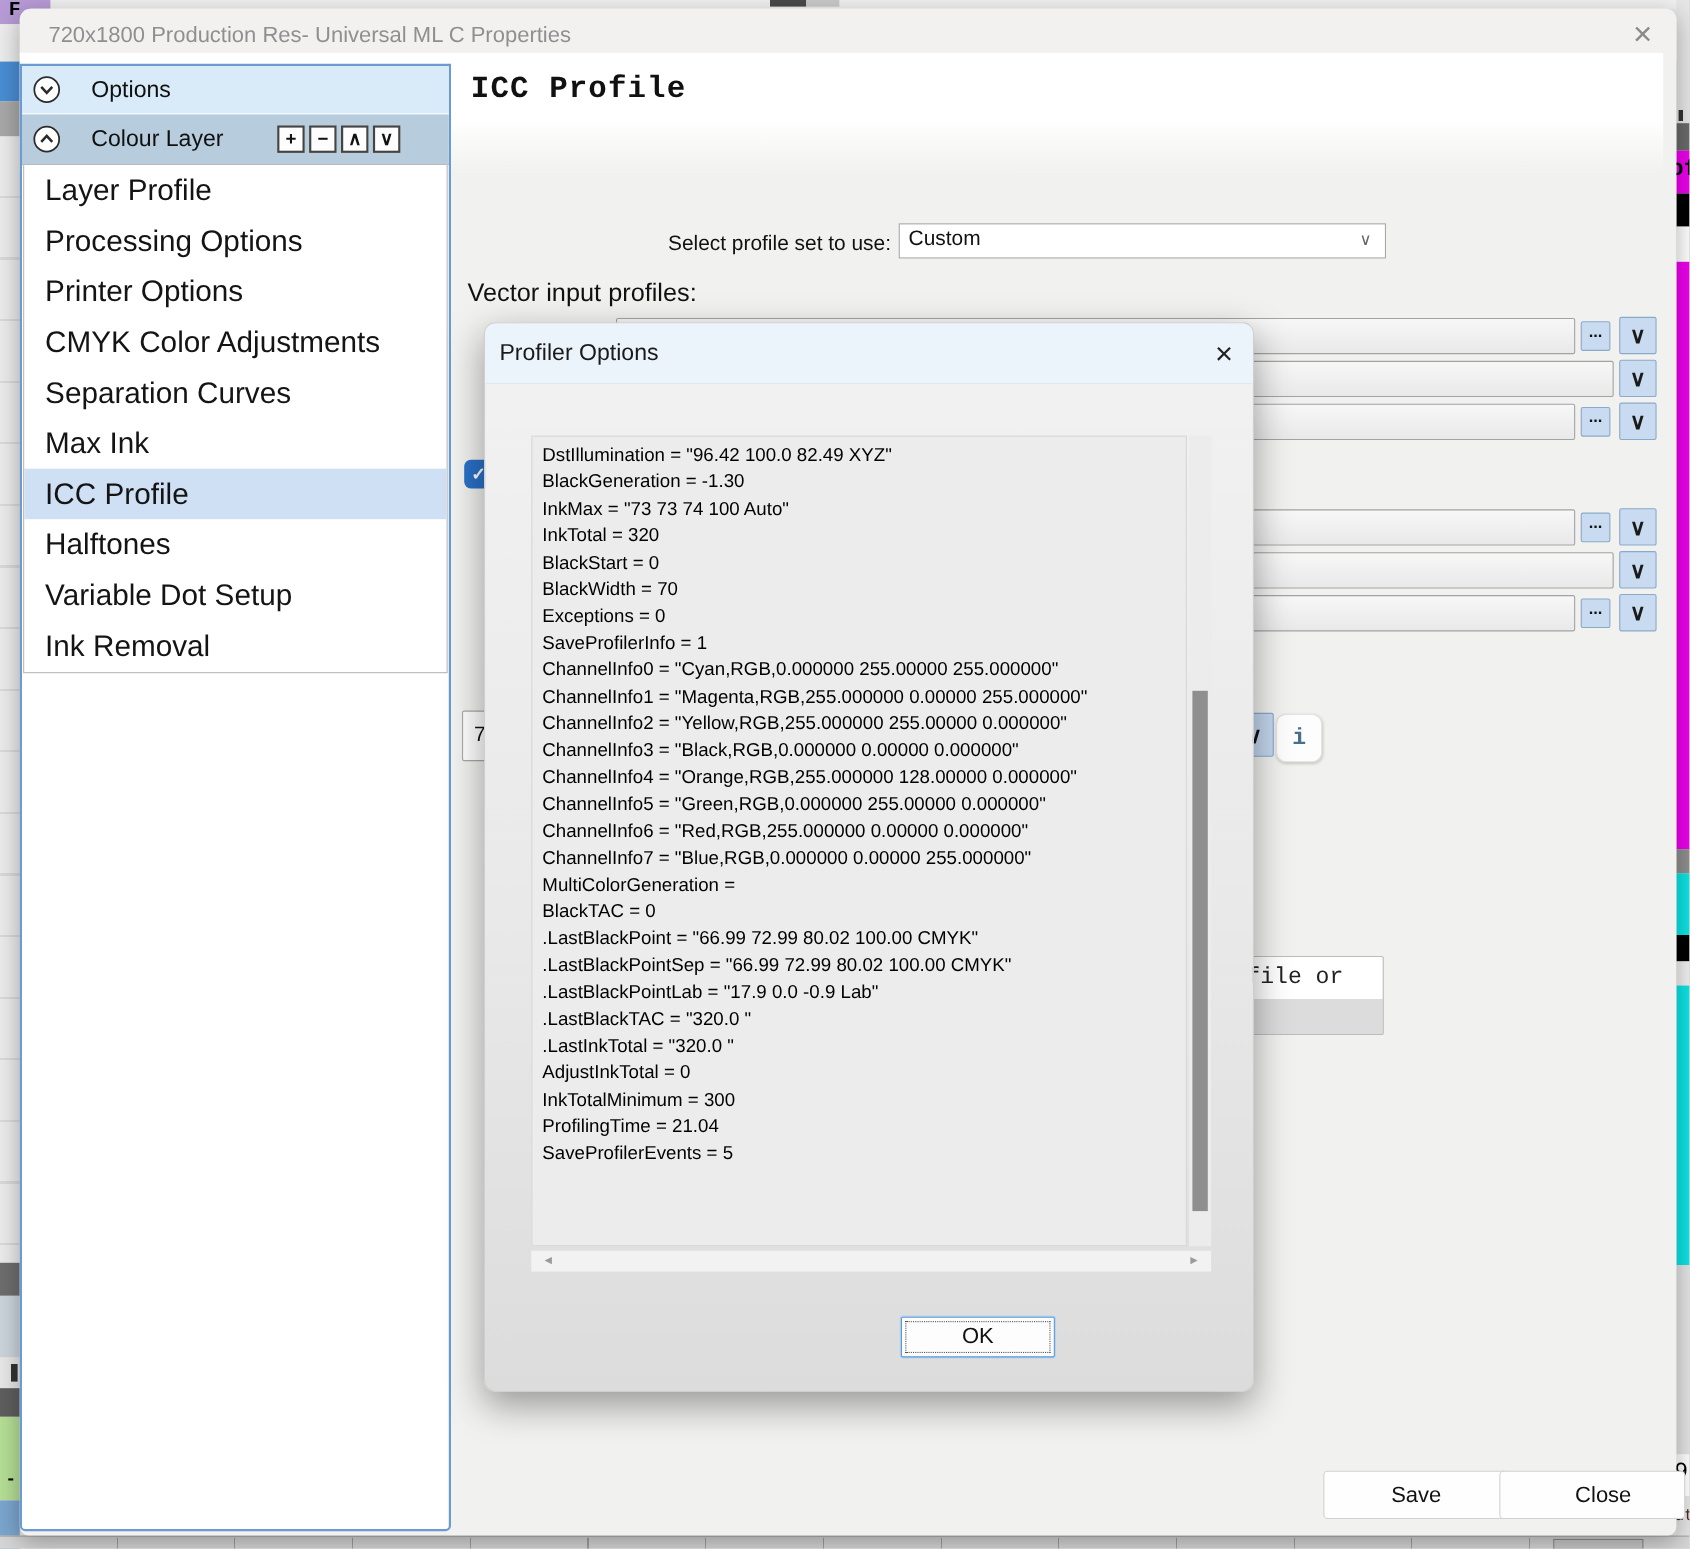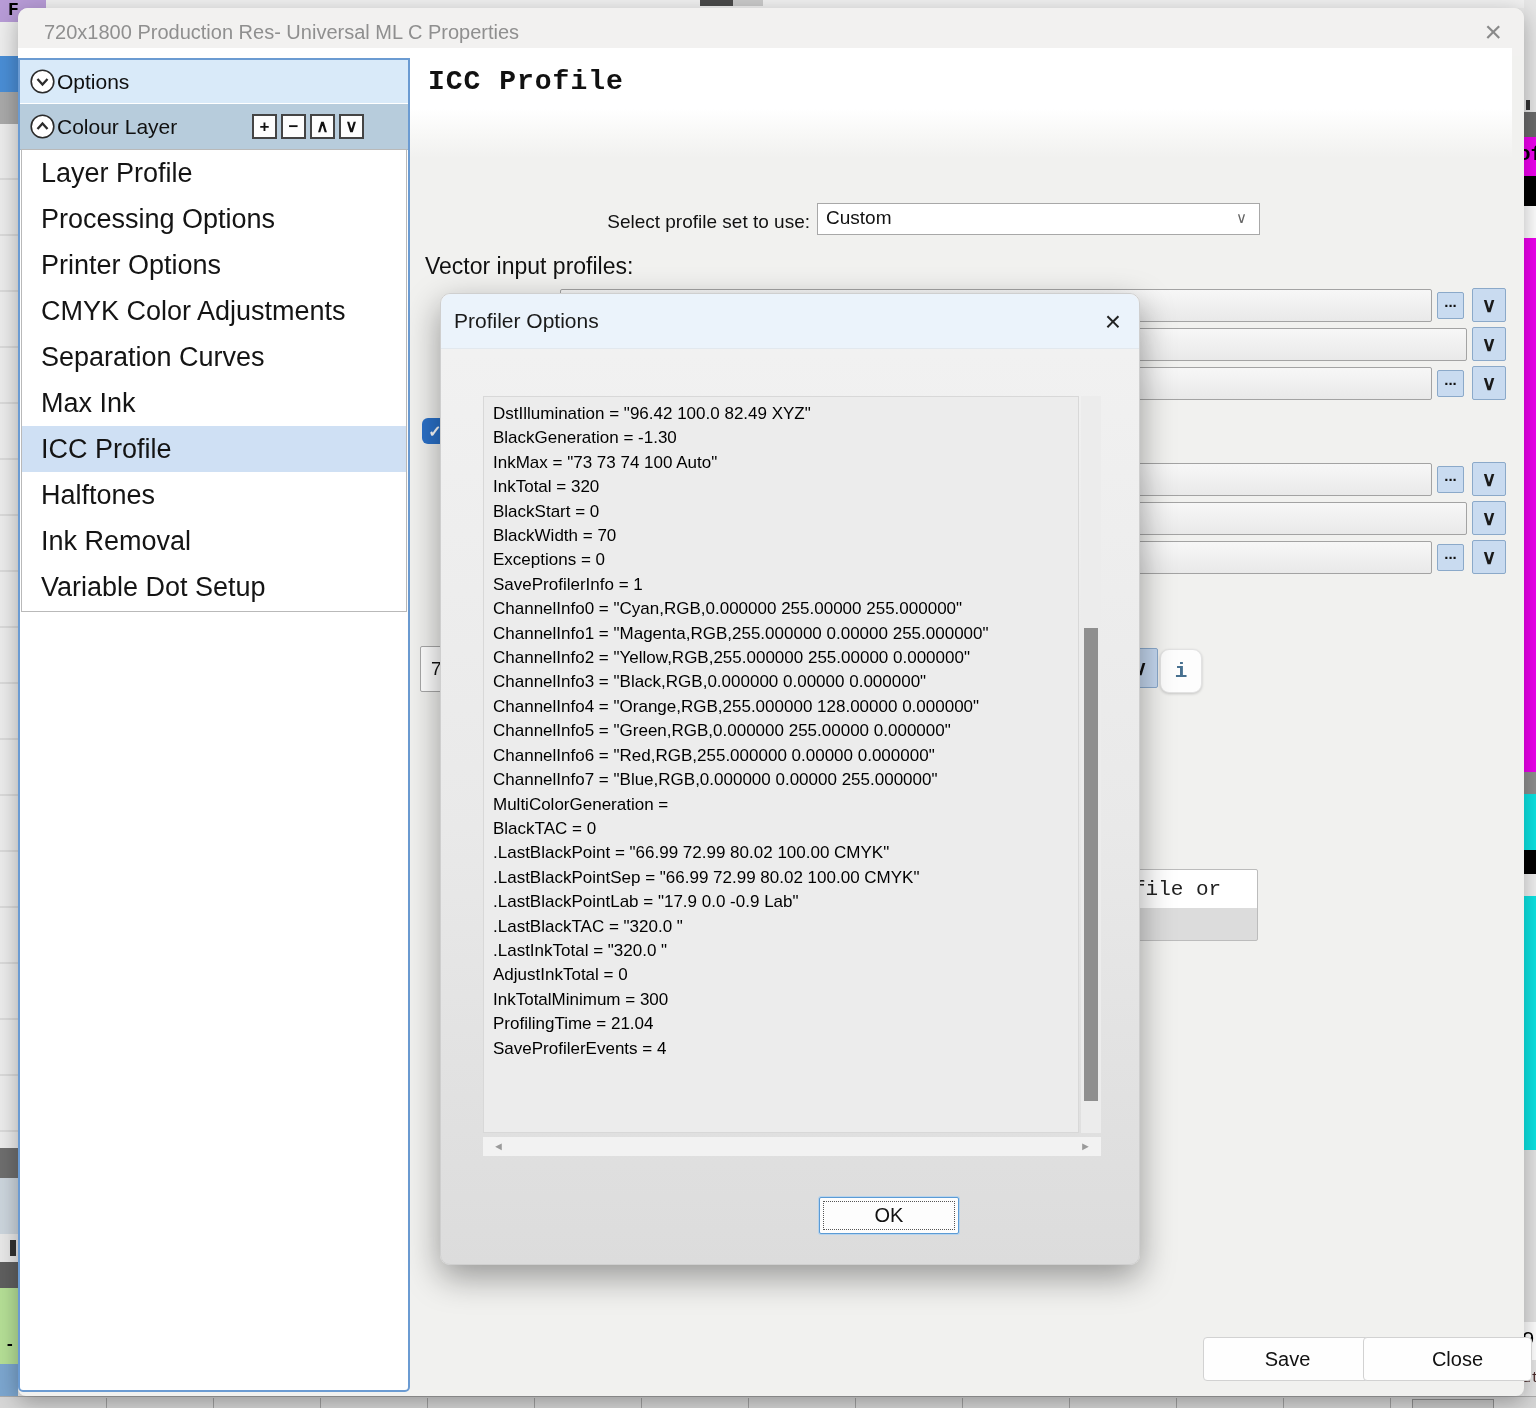--- a/index.html
+++ b/index.html
@@ -15,21 +15,21 @@
   #titlebar{position:absolute;left:0;top:0;right:0;height:48px;background:#f2f1f0;
             border-radius:10px 10px 0 0;}
   #title{position:absolute;left:26px;top:0;line-height:48px;font-size:20px;color:#8f8f8f;}
   #win-close{position:absolute;right:22px;top:4px;font-size:30px;font-weight:300;color:#8a8a8a;
              cursor:default;line-height:40px;}
   #white-band{position:absolute;left:0;top:40px;right:12px;height:110px;
               background:linear-gradient(180deg,#ffffff 0 55%,#f1f1ef 100%);}
   
   #sidebar{position:absolute;left:0;top:50px;width:392px;height:1334px;background:#fff;
            border:2px solid #6b9bd2;border-radius:0 0 5px 5px;box-sizing:border-box;}
-  .panel-hdr{display:flex;align-items:center;gap:1px;padding-left:9px;font-size:21px;color:#101010;}
+  .panel-hdr{display:flex;align-items:center;gap:27px;padding-left:9px;font-size:21px;color:#101010;}
   #hdr-options{height:43px;background:#d9eaf9;border-bottom:1px solid #ffffff;}
   #hdr-layer{height:45px;background:#b7ccdc;border-bottom:1px solid #9fb9cc;}
   .circ-icon{flex:0 0 auto;width:27px;height:27px;}
   #layer-btns{display:flex;gap:4px;margin-left:auto;margin-right:44px;}
   .sq-btn{width:25px;height:25px;background:#fdfdfd;border:2px solid #444;box-sizing:border-box;
           display:flex;align-items:center;justify-content:center;font-size:17px;font-weight:700;color:#111;
           line-height:1;}
   #side-list{position:absolute;left:1px;top:89px;width:386px;height:463px;background:#fff;
              border:1px solid #b9b9b9;box-sizing:border-box;overflow:hidden;}
   .side-item{height:46px;display:flex;align-items:center;padding-left:19px;font-size:27px;color:#141414;}
@@ -189,22 +189,22 @@
       </div>
       <div id="side-list">
           <div class="side-item">Layer Profile</div>
           <div class="side-item">Processing Options</div>
           <div class="side-item">Printer Options</div>
           <div class="side-item">CMYK Color Adjustments</div>
           <div class="side-item">Separation Curves</div>
           <div class="side-item">Max Ink</div>
           <div class="side-item selected">ICC Profile</div>
           <div class="side-item">Halftones</div>
+          <div class="side-item">Variable Dot Setup</div>
           <div class="side-item">Ink Removal</div>
-          <div class="side-item">Variable Dot Setup</div>
         </div>
     </div>
 
     <div id="heading">ICC Profile</div>
 
     <div id="set-label">Select profile set to use:</div>
     <div id="set-select">
       <span class="val">Custom</span>
       <span class="dd">∨</span>
     </div>
@@ -287,21 +287,21 @@
         <div class="info-line">MultiColorGeneration =</div>
         <div class="info-line">BlackTAC = 0</div>
         <div class="info-line">.LastBlackPoint = "66.99 72.99 80.02 100.00 CMYK"</div>
         <div class="info-line">.LastBlackPointSep = "66.99 72.99 80.02 100.00 CMYK"</div>
         <div class="info-line">.LastBlackPointLab = "17.9 0.0 -0.9 Lab"</div>
         <div class="info-line">.LastBlackTAC = "320.0 "</div>
         <div class="info-line">.LastInkTotal = "320.0 "</div>
         <div class="info-line">AdjustInkTotal = 0</div>
         <div class="info-line">InkTotalMinimum = 300</div>
         <div class="info-line">ProfilingTime = 21.04</div>
-        <div class="info-line">SaveProfilerEvents = 4</div>
+        <div class="info-line">SaveProfilerEvents = 5</div>
       </div>
     <div id="vtrack">
       <div id="vthumb"></div>
     </div>
     <div id="hscroll">
       <span class="arr l">◄</span>
       <span class="arr r">►</span>
     </div>
     <div id="ok-btn">OK</div>
   </div>

